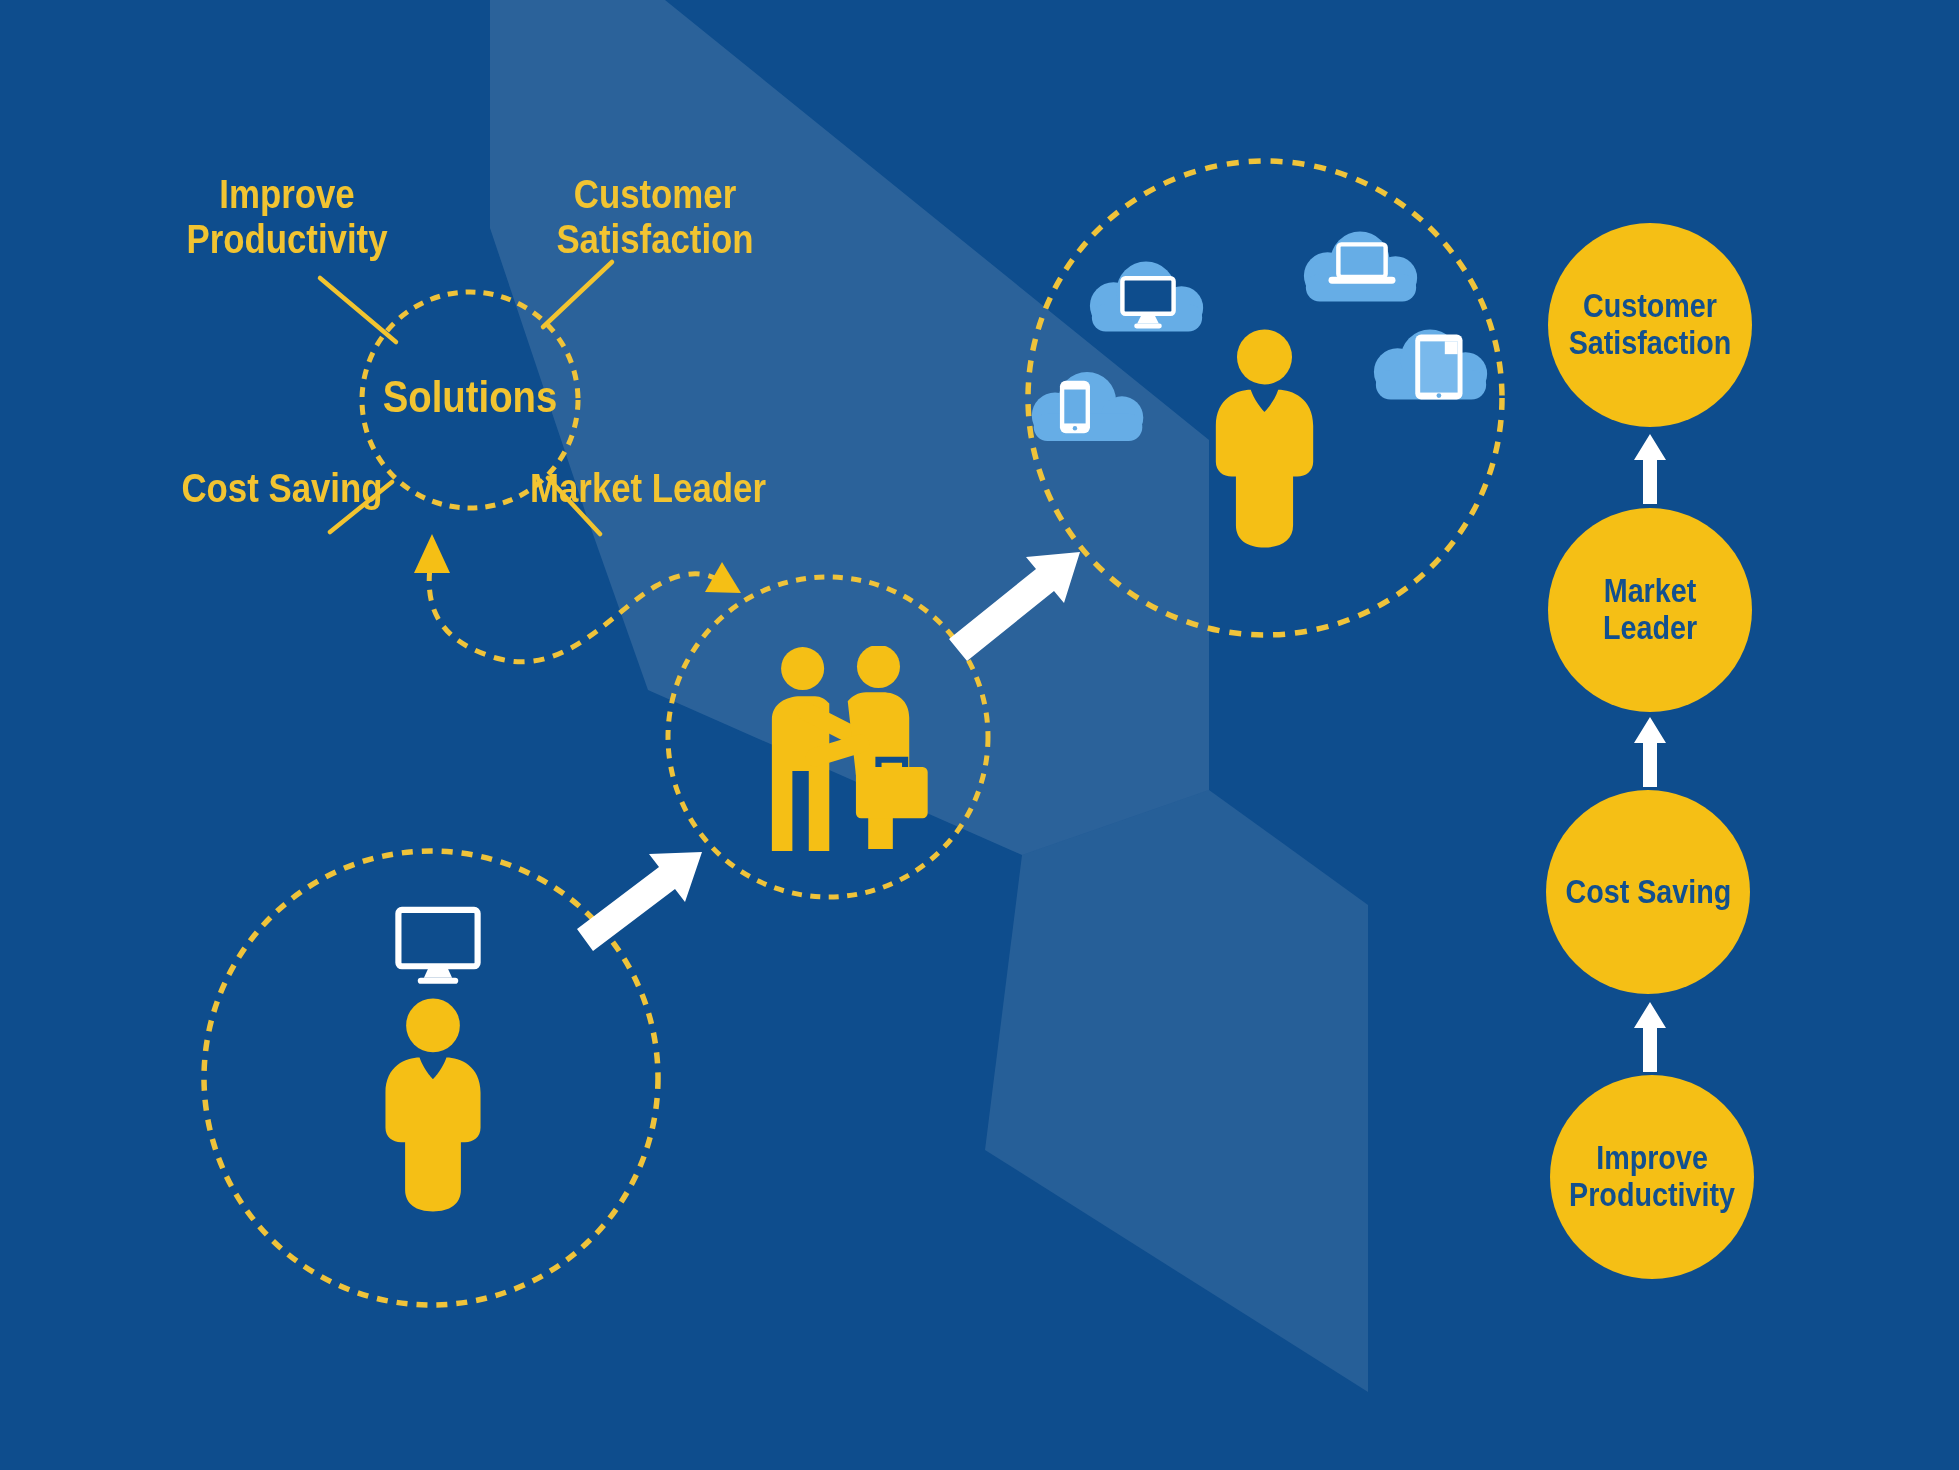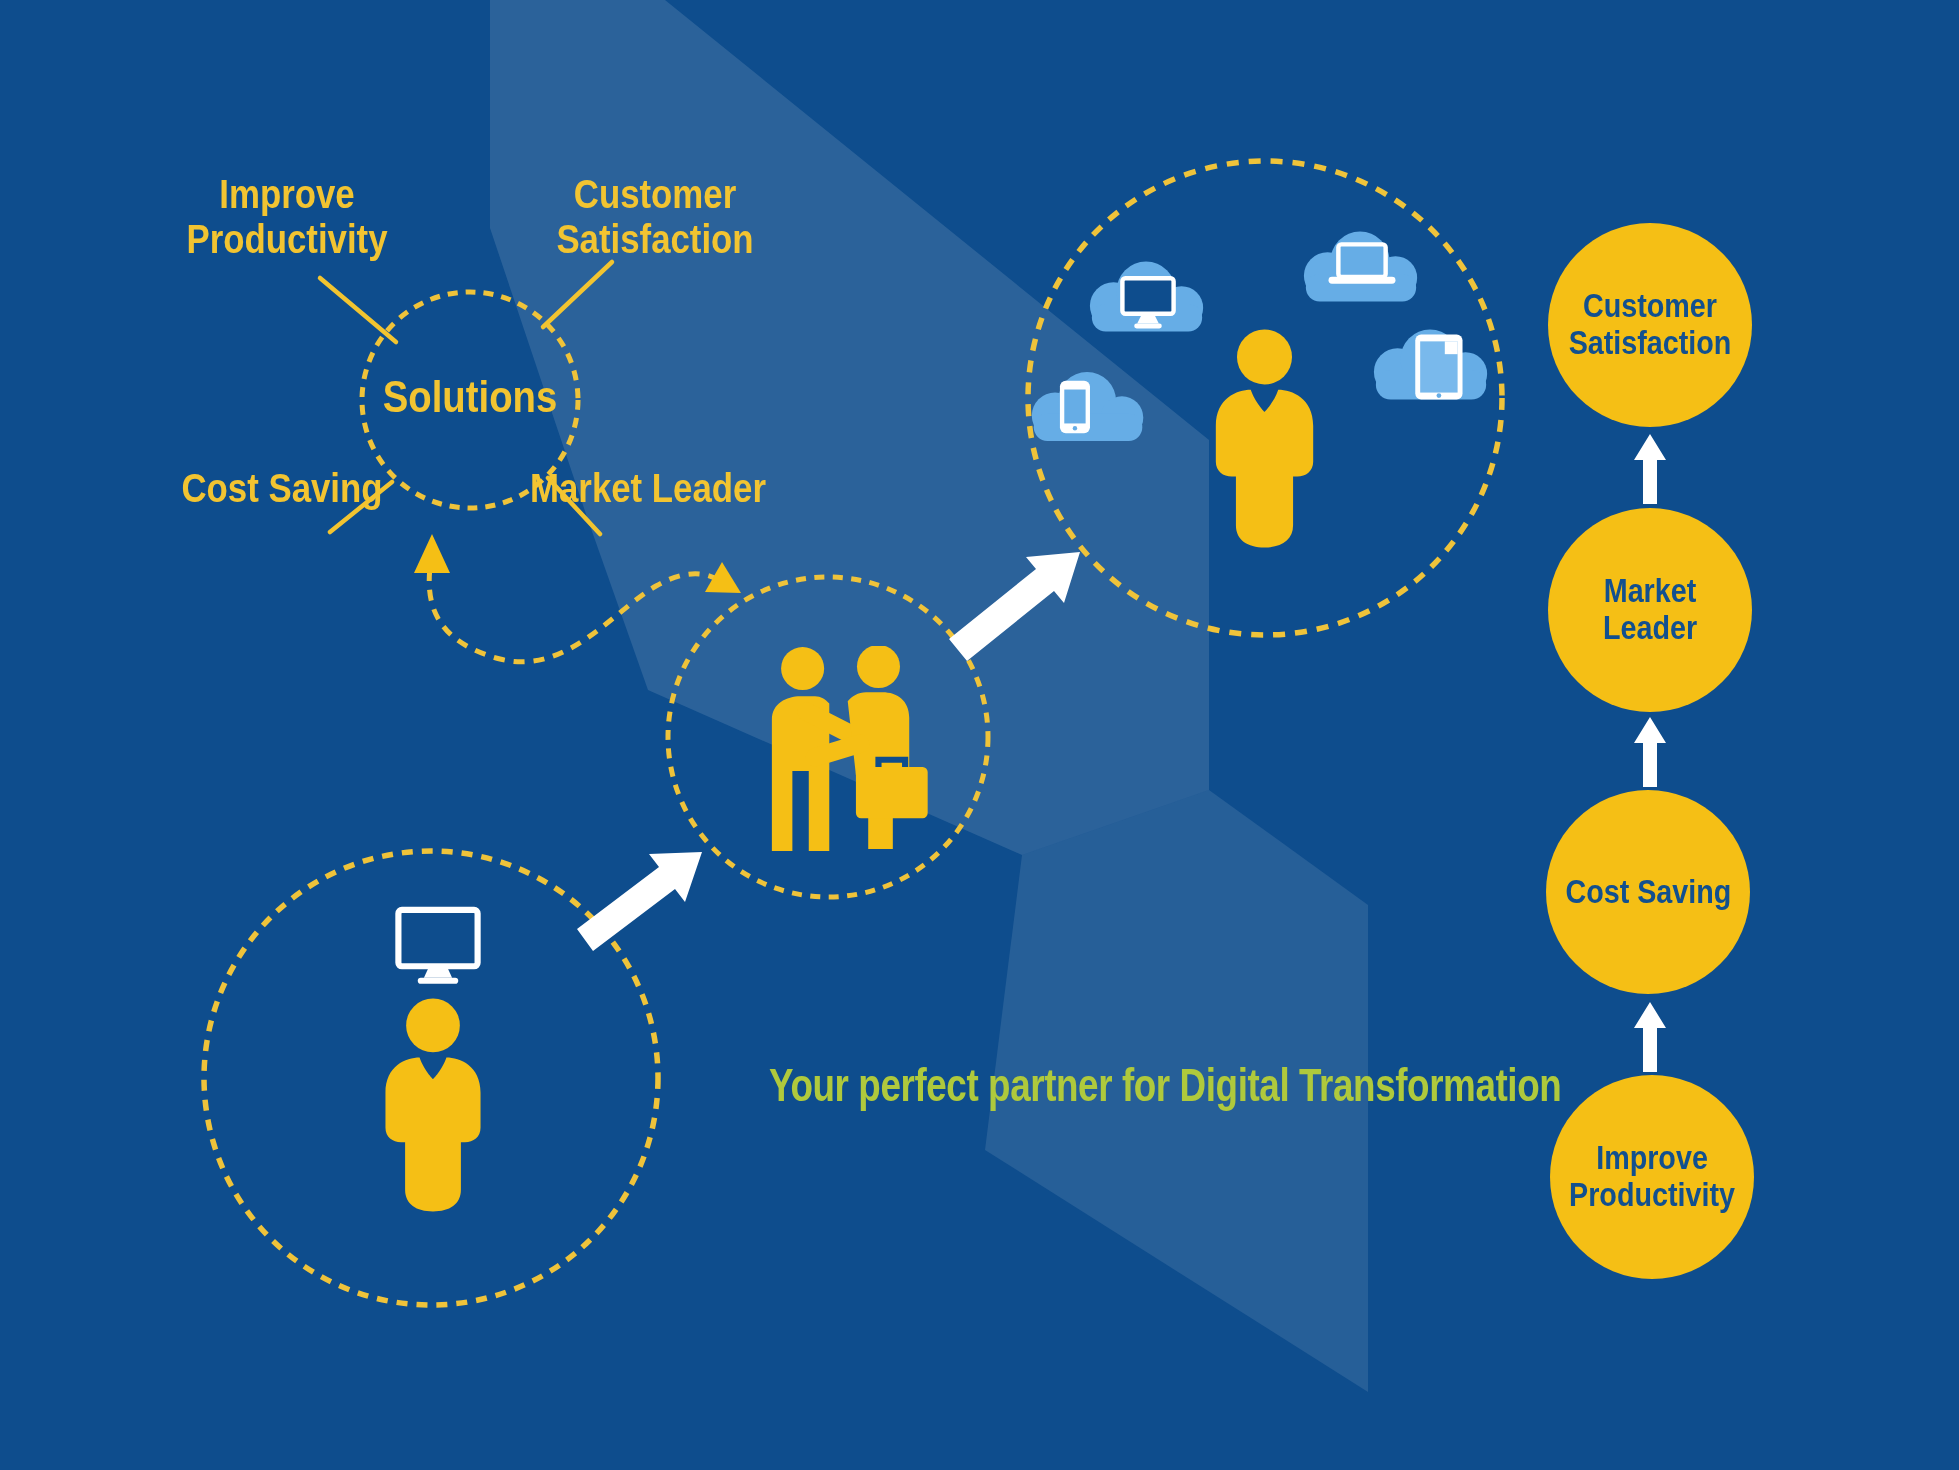--- a/index.html
+++ b/index.html
@@ -158,17 +158,14 @@
   <div class="ladder-circle" style="left:1548px;top:508px;">
     <div class="ladder-text cond">Market Leader</div>
   </div>
   <div class="ladder-circle" style="left:1546px;top:790px;">
     <div class="ladder-text cond">Cost Saving</div>
   </div>
   <div class="ladder-circle" style="left:1550px;top:1075px;">
     <div class="ladder-text cond">Improve Productivity</div>
   </div>
 
-  <div class="tagline">
-    <span>Your perfect partner for Digital Transformation</span>
-  </div>
 
 </div>
 
 </body></html>

